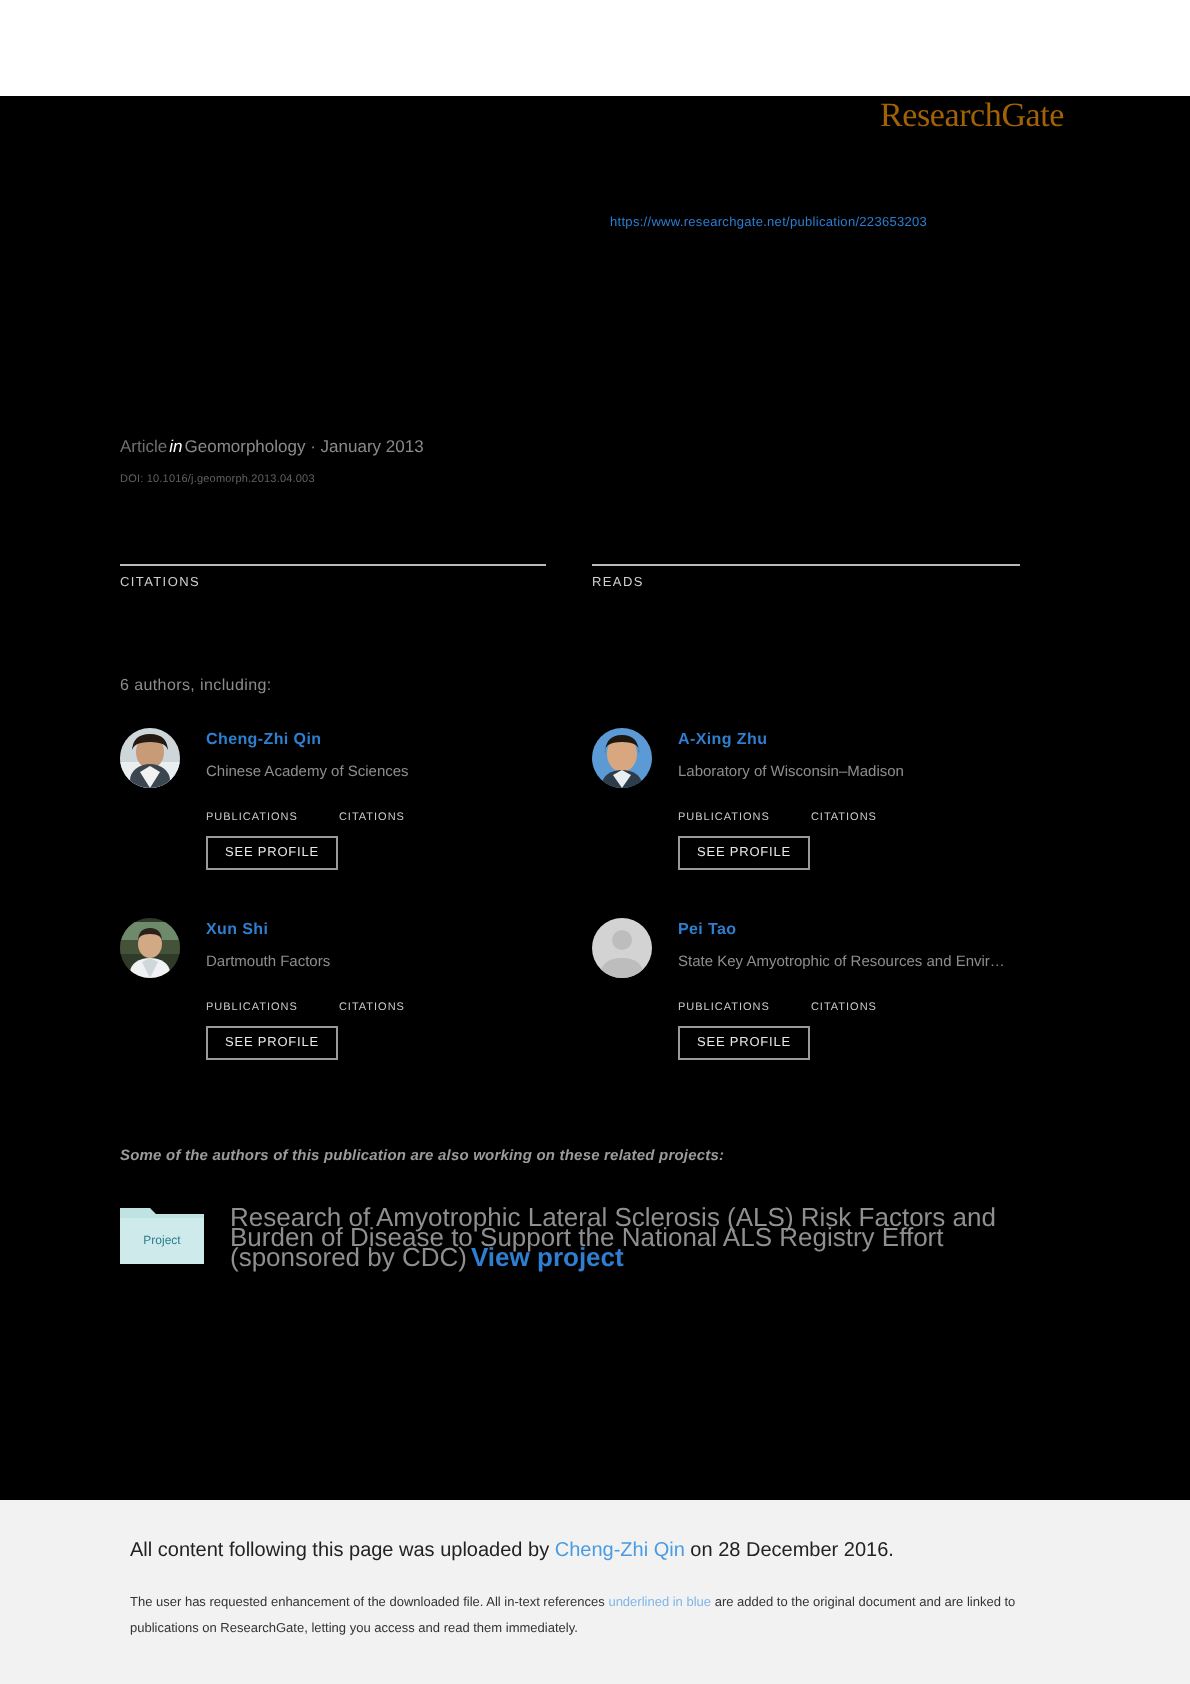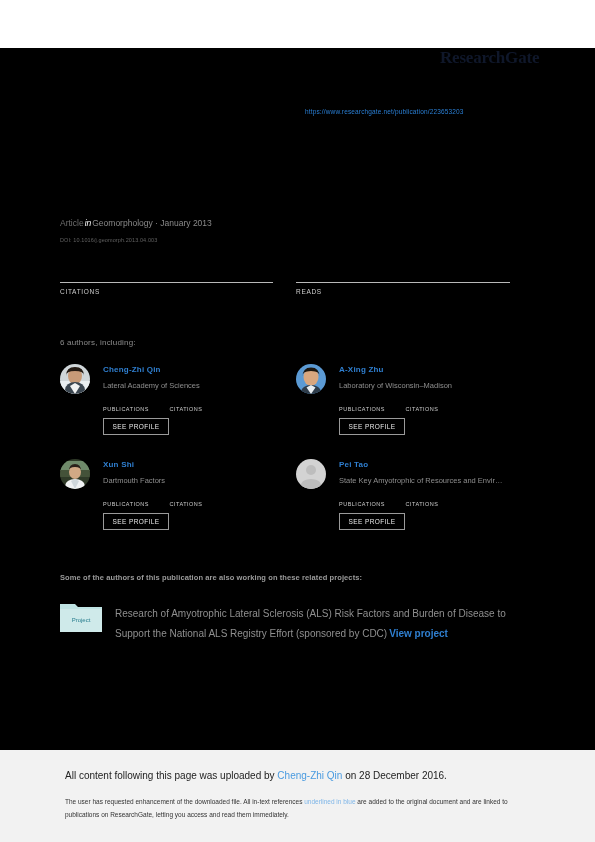--- a/index.html
+++ b/index.html
@@ -34,24 +34,24 @@
     left: 0; top: 750px;
     width: 595px; height: 92px;
     background: #f2f2f2;
   }
 
   
   .rg-logo {
     position: absolute;
     left: 440px; top: 48px;
     font-family: "Liberation Serif", serif;
-    font-weight: bold;
+    font-weight: normal;
     font-size: 17px;
     letter-spacing: -0.2px;
-    color: #0f172a;
+    color: #a16207;
     white-space: nowrap;
     text-align: right;
   }
 
   
   .pub-url {
     position: absolute;
     left: 305px; top: 108px;
     font-size: 6.5px;
     color: #2a7fd4;
@@ -191,38 +191,39 @@
   }
 
   
   .projects-head {
     position: absolute;
     left: 60px; top: 573px;
     font-size: 7.5px;
     font-weight: bold;
     color: #9b9b9b;
     letter-spacing: 0.1px;
+    font-style: italic;
   }
   .project-item {
     position: absolute;
     left: 60px; top: 601px;
     width: 470px;
   }
   .project-icon {
     position: absolute;
     left: 0; top: 0;
     width: 42px; height: 31px;
   }
   .project-icon svg { display: block; }
   .project-text {
     position: absolute;
     left: 55px; top: 3px;
     width: 415px;
-    font-size: 10px;
-    line-height: 20px;
+    font-size: 13px;
+    line-height: 10px;
     color: #8f8f8f;
   }
   .project-link {
     color: #2f7fd0;
     font-weight: bold;
     text-decoration: none;
     margin-left: 2px;
   }
 
   
@@ -282,21 +283,21 @@
     <svg viewBox="0 0 30 30" xmlns="http://www.w3.org/2000/svg">
       <rect width="30" height="30" fill="#cfd6d9"></rect>
       <rect y="17" width="30" height="13" fill="#e9eef0"></rect>
       <ellipse cx="15" cy="12" rx="7" ry="8.5" fill="#c79a78"></ellipse>
       <path d="M6 12 q0-9 9-9 q9 0 9 9 q0-5-9-5 q-9 0-9 5z" fill="#231a13"></path>
       <ellipse cx="15" cy="26" rx="10" ry="8" fill="#3b4650"></ellipse>
       <path d="M15 19 l5 3 l-5 8 l-5-8z" fill="#f2f2f2"></path>
     </svg>
   </div>
   <div class="author-name">Cheng-Zhi Qin</div>
-  <div class="author-affil">Lateral Academy of Sciences</div>
+  <div class="author-affil">Chinese Academy of Sciences</div>
   <div class="author-stats">
     <div class="as-col pubs">
       <div class="as-num"></div>
       <div class="as-label">PUBLICATIONS</div>
     </div>
     <div class="as-col">
       <div class="as-num"></div>
       <div class="as-label">CITATIONS</div>
     </div>
   </div>

